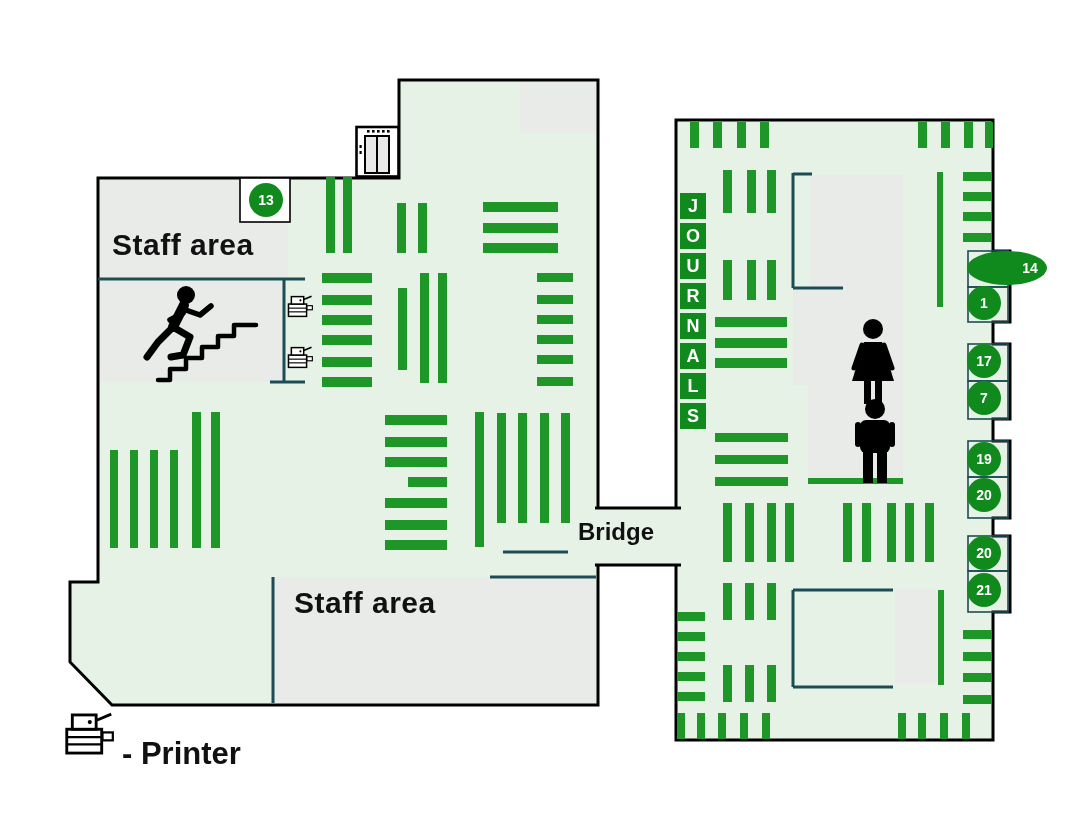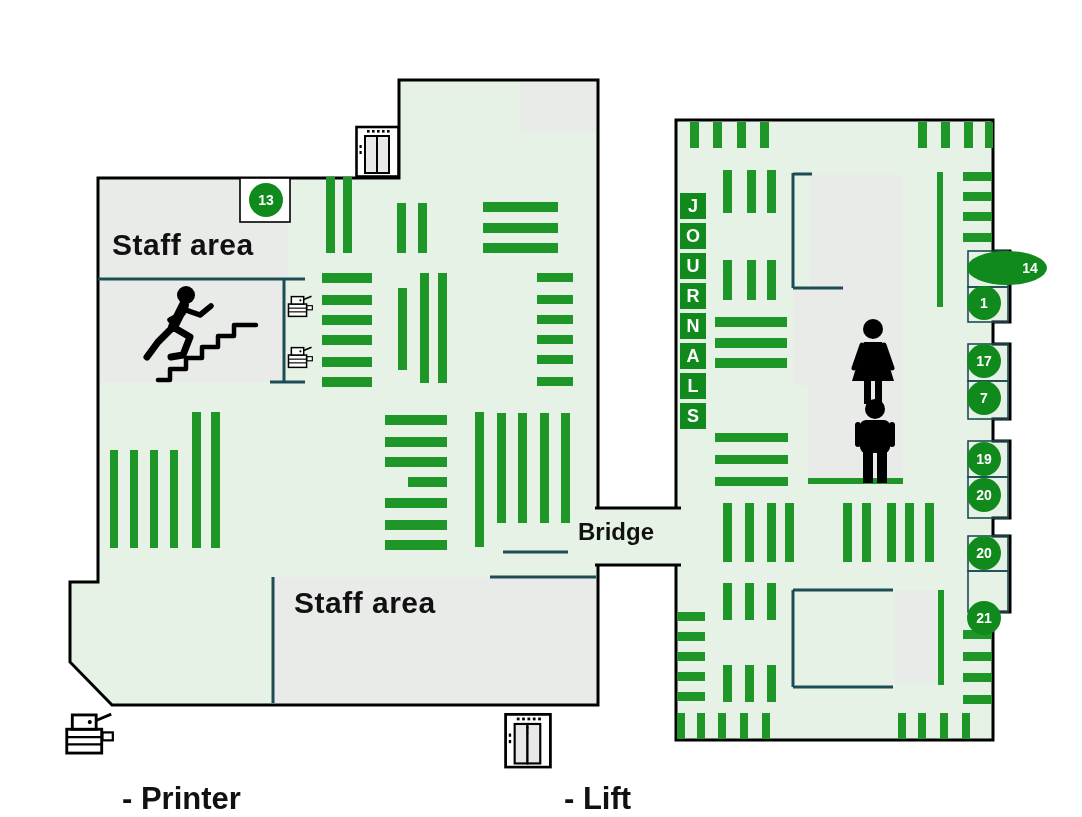--- a/index.html
+++ b/index.html
@@ -7,21 +7,21 @@
          font-family:"Liberation Sans", sans-serif;}
   .map-svg{position:absolute;left:0;top:0;}
   .maplabel{position:absolute;font-weight:bold;color:#111;white-space:nowrap;}
   .staff{font-size:30px;letter-spacing:.5px;}
   .bridge-label{font-size:24px;}
   .jletter{position:absolute;width:26px;height:26px;background:var(--accent_green);
            color:#fff;font-weight:bold;font-size:18px;line-height:26px;text-align:center;}
   .badge{position:absolute;width:34px;height:34px;border-radius:50%;background:var(--accent_green);
          color:#fff;font-weight:bold;font-size:14px;line-height:34px;text-align:center;}
   .legend-group{position:absolute;top:710px;height:70px;}
-  .legend-label{position:absolute;top:26px;left:60px;font-weight:bold;font-size:31px;color:#111;white-space:nowrap;margin-top:45px;}
+  .legend-label{position:absolute;top:26px;left:60px;font-weight:bold;font-size:31px;color:#111;white-space:nowrap;}
   .legend-icon{position:absolute;left:0;top:0;}
 </style>
 </head>
 <body>
 
 <div class="stage">
 
   <svg class="map-svg" width="1082" height="817" viewBox="0 0 1082 817">
     <defs>
       <symbol id="sym-printer" viewBox="0 0 34 30">
@@ -255,28 +255,22 @@
     </div>
   <div id="badges">
       <div class="badge" style="left: 249px; top: 183px;">13</div>
       <div class="badge" style="left: 967px; top: 251px; padding-left: 46px;">14</div>
       <div class="badge" style="left: 967px; top: 286px;">1</div>
       <div class="badge" style="left: 967px; top: 344px;">17</div>
       <div class="badge" style="left: 967px; top: 381px;">7</div>
       <div class="badge" style="left: 967px; top: 442px;">19</div>
       <div class="badge" style="left: 967px; top: 478px;">20</div>
       <div class="badge" style="left: 967px; top: 536px;">20</div>
-      <div class="badge" style="left: 967px; top: 573px; margin-top: 28px;">21</div>
+      <div class="badge" style="left: 967px; top: 573px;">21</div>
     </div>
 
   <div class="legend-group" style="left:62px;width:230px;">
     <svg class="legend-icon" width="54" height="48" viewBox="0 0 34 30">
         <use href="#sym-printer"></use>
       </svg>
     <div class="legend-label">- Printer</div>
   </div>
-  <div class="legend-group" style="left:504px;width:160px;">
-    <svg class="legend-icon" style="top:2px" width="48" height="57" viewBox="0 0 45 53">
-        <use href="#sym-lift"></use>
-      </svg>
-    <div class="legend-label">- Lift</div>
-  </div>
 </div>
 
 </body></html>

